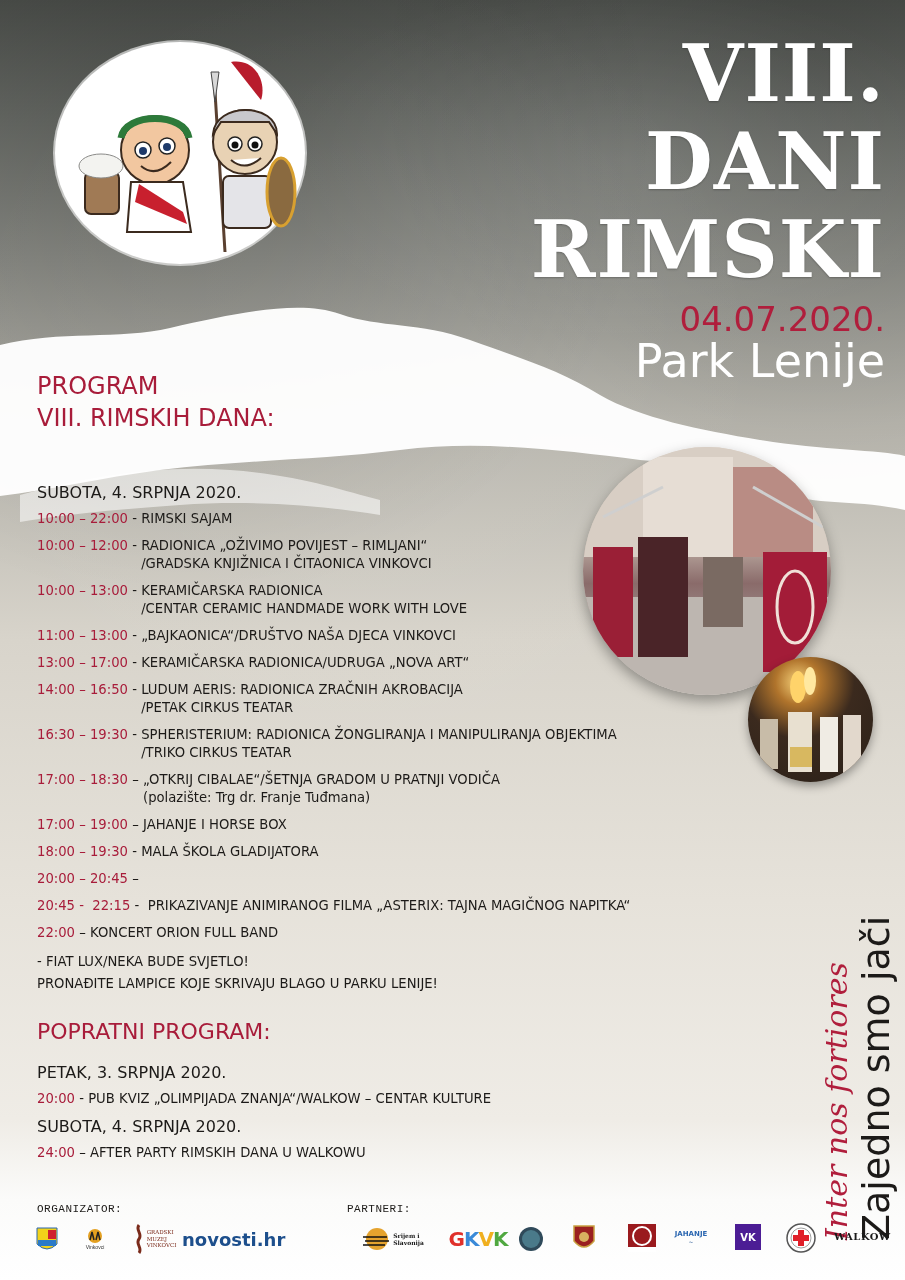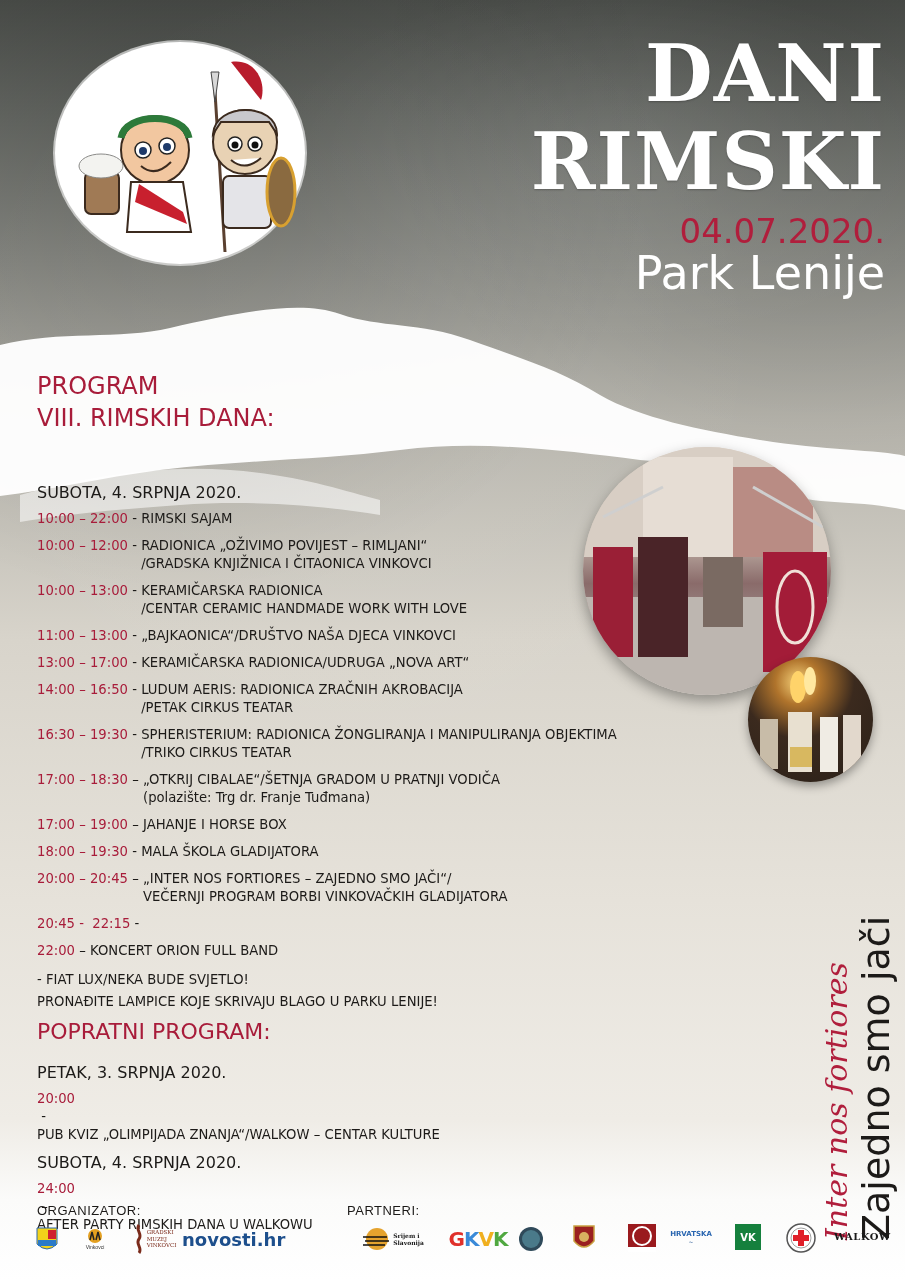--- a/index.html
+++ b/index.html
@@ -54,42 +54,42 @@
   .row { display: flex; font-size: 13.2px; line-height: 18px; margin-bottom: 9px; font-family: "DejaVu Sans", sans-serif; }
   .row .time { color: #a81c3a; white-space: pre; }
   .row .sep { white-space: pre; }
   .row .desc { white-space: pre-line; }
   .note { font-size: 13.2px; line-height: 22px; font-family: "DejaVu Sans", sans-serif; margin-top: 2px; white-space: pre-line; }
 
   .side-head { position: absolute; left: 37px; top: 1018px; color: #a81c3a;
     font-family: "DejaVu Sans", sans-serif; font-size: 22px; line-height: 28px; }
   .side { position: absolute; left: 37px; top: 1062px; width: 600px; color: #1c1a18; }
   .side .day { font-size: 16px; margin-bottom: 6px; }
-  .side .row { margin-bottom: 8px; flex-direction: column; }
+  .side .row { margin-bottom: 8px; }
 
   
   .photo-big {
     position: absolute; left: 583px; top: 447px; width: 248px; height: 248px; border-radius: 50%;
     overflow: hidden; box-shadow: 0 6px 14px rgba(0,0,0,0.35);
     background: linear-gradient(180deg, #d9cfc6 0%, #c9bcb1 35%, #8a6b6a 55%, #a7a09c 80%, #cfc8c2 100%);
   }
   .photo-small {
     position: absolute; left: 748px; top: 657px; width: 125px; height: 125px; border-radius: 50%;
     overflow: hidden; box-shadow: 0 4px 10px rgba(0,0,0,0.35);
     background: radial-gradient(circle at 40% 20%, #f6d27a 0%, #b0742c 18%, #3b2a1e 45%, #2a2018 100%);
   }
 
   
   .slogan { position: absolute; left: 700px; top: 1000px; width: 360px; height: 120px;
     transform: rotate(-90deg); transform-origin: center center; }
   .slogan-latin { font-family: "DejaVu Serif", serif; font-style: italic; color: #b01e3c; font-size: 30px; line-height: 34px; }
   .slogan-hr { font-family: "DejaVu Sans", sans-serif; color: #1c1a18; font-size: 38px; line-height: 44px; }
 
   
-  .logos-label { position: absolute; font-family: Liberation Sans, sans-serif; font-size: 13px; color: #1c1a18; letter-spacing: 0.5px; }
+  .logos-label { position: absolute; font-family: Liberation Mono, monospace; font-size: 11px; color: #1c1a18; letter-spacing: 0.5px; }
   .logo { position: absolute; display: flex; align-items: center; justify-content: center; }
   .logo-text { font-family: "DejaVu Sans", sans-serif; font-weight: bold; }
 </style>
 </head>
 <body>
 
 <div class="grain"></div>
 
 <svg class="brush" viewBox="0 0 905 260" preserveAspectRatio="none">
   <path d="M0,45 C60,30 120,40 170,28 C240,12 300,0 340,14 C380,28 420,22 470,40 C520,58 560,70 600,95 C640,118 700,130 760,140 C820,150 880,150 905,156 L905,210 C860,200 820,205 790,195 C740,180 700,165 640,160 C560,150 480,140 400,150 C320,160 240,160 160,170 C100,178 50,190 0,196 Z" fill="#ffffff" opacity="0.96"></path>
@@ -123,20 +123,21 @@
       <circle cx="180" cy="103" r="3.5" fill="#111"></circle>
     <circle cx="200" cy="102" r="7" fill="#fff" stroke="#222" stroke-width="1.5"></circle>
       <circle cx="200" cy="103" r="3.5" fill="#111"></circle>
     <path d="M176,118 Q190,130 206,116" fill="#fff" stroke="#3b2a1e" stroke-width="2"></path>
     <rect x="168" y="134" width="48" height="52" rx="6" fill="#e4e4e8" stroke="#3b2a1e" stroke-width="2"></rect>
     <ellipse cx="226" cy="150" rx="14" ry="34" fill="#8a6a40" stroke="#d8a030" stroke-width="3"></ellipse>
   </svg>
 </div>
 
 <div class="title-block">
+  <div class="title-line">VIII.</div>
   <div class="title-line">DANI</div>
   <div class="title-line">RIMSKI</div>
   <div class="date">04.07.2020.</div>
   <div class="place">Park Lenije</div>
 </div>
 
 <div class="prog-head">
   <div>PROGRAM</div>
   <div>VIII. RIMSKIH DANA:</div>
 </div>
@@ -195,26 +196,25 @@
       <span class="desc">JAHANJE I HORSE BOX</span>
     </div>
   <div class="row">
       <span class="time">18:00 – 19:30</span>
       <span class="sep"> - </span>
       <span class="desc">MALA ŠKOLA GLADIJATORA</span>
     </div>
   <div class="row">
       <span class="time">20:00 – 20:45</span>
       <span class="sep"> – </span>
-      <span class="desc">„INTER NOS FORTIORES – ZAJEDNO SMO JAČI“/
-VEČERNJI PROGRAM BORBI VINKOVAČKIH GLADIJATORA</span>
     </div>
   <div class="row">
       <span class="time">20:45 -  22:15</span>
       <span class="sep"> -  </span>
+      <span class="desc">PRIKAZIVANJE ANIMIRANOG FILMA „ASTERIX: TAJNA MAGIČNOG NAPITKA“</span>
     </div>
   <div class="row">
       <span class="time">22:00</span>
       <span class="sep"> – </span>
       <span class="desc">KONCERT ORION FULL BAND</span>
     </div>
 
   <div class="note">-    FIAT LUX/NEKA BUDE SVJETLO!
 PRONAĐITE LAMPICE KOJE SKRIVAJU BLAGO U PARKU LENIJE!</div>
 </div>
@@ -322,24 +322,24 @@
   </svg>
 </div>
 <div class="logo" style="left:626px; top:1222px; width:32px; height:32px;">
   <svg width="30" height="30" viewBox="0 0 30 30">
     <rect x="1" y="1" width="28" height="28" fill="#9a1a1e"></rect>
     <circle cx="15" cy="13" r="9" fill="none" stroke="#fff" stroke-width="2"></circle>
     <rect x="1" y="24" width="28" height="5" fill="#fff"></rect>
   </svg>
 </div>
 <div class="logo" style="left:670px; top:1222px; width:42px; height:30px; flex-direction:column;">
-  <span class="logo-text" style="font-size:7px; color:#2a66b0;">HRVATSKA</span>
+  <span class="logo-text" style="font-size:7px; color:#2a66b0;">JAHANJE</span>
   <span style="font-size:6px; font-style:italic; color:#1d4f8c; font-family:'DejaVu Serif',serif;">~</span>
 </div>
-<div class="logo" style="left:735px; top:1224px; width:26px; height:26px; background:#15803d;">
+<div class="logo" style="left:735px; top:1224px; width:26px; height:26px; background:#4c1d95;">
   <span class="logo-text" style="font-size:10px; color:#fff;">VK</span>
 </div>
 <div class="logo" style="left:785px; top:1222px; width:32px; height:32px;">
   <svg width="32" height="32" viewBox="0 0 32 32">
     <circle cx="16" cy="16" r="14" fill="#fff" stroke="#555" stroke-width="1.5"></circle>
     <circle cx="16" cy="16" r="10" fill="none" stroke="#888" stroke-width="0.8"></circle>
     <rect x="13" y="8" width="6" height="16" fill="#e0202a"></rect>
     <rect x="8" y="13" width="16" height="6" fill="#e0202a"></rect>
   </svg>
 </div>

